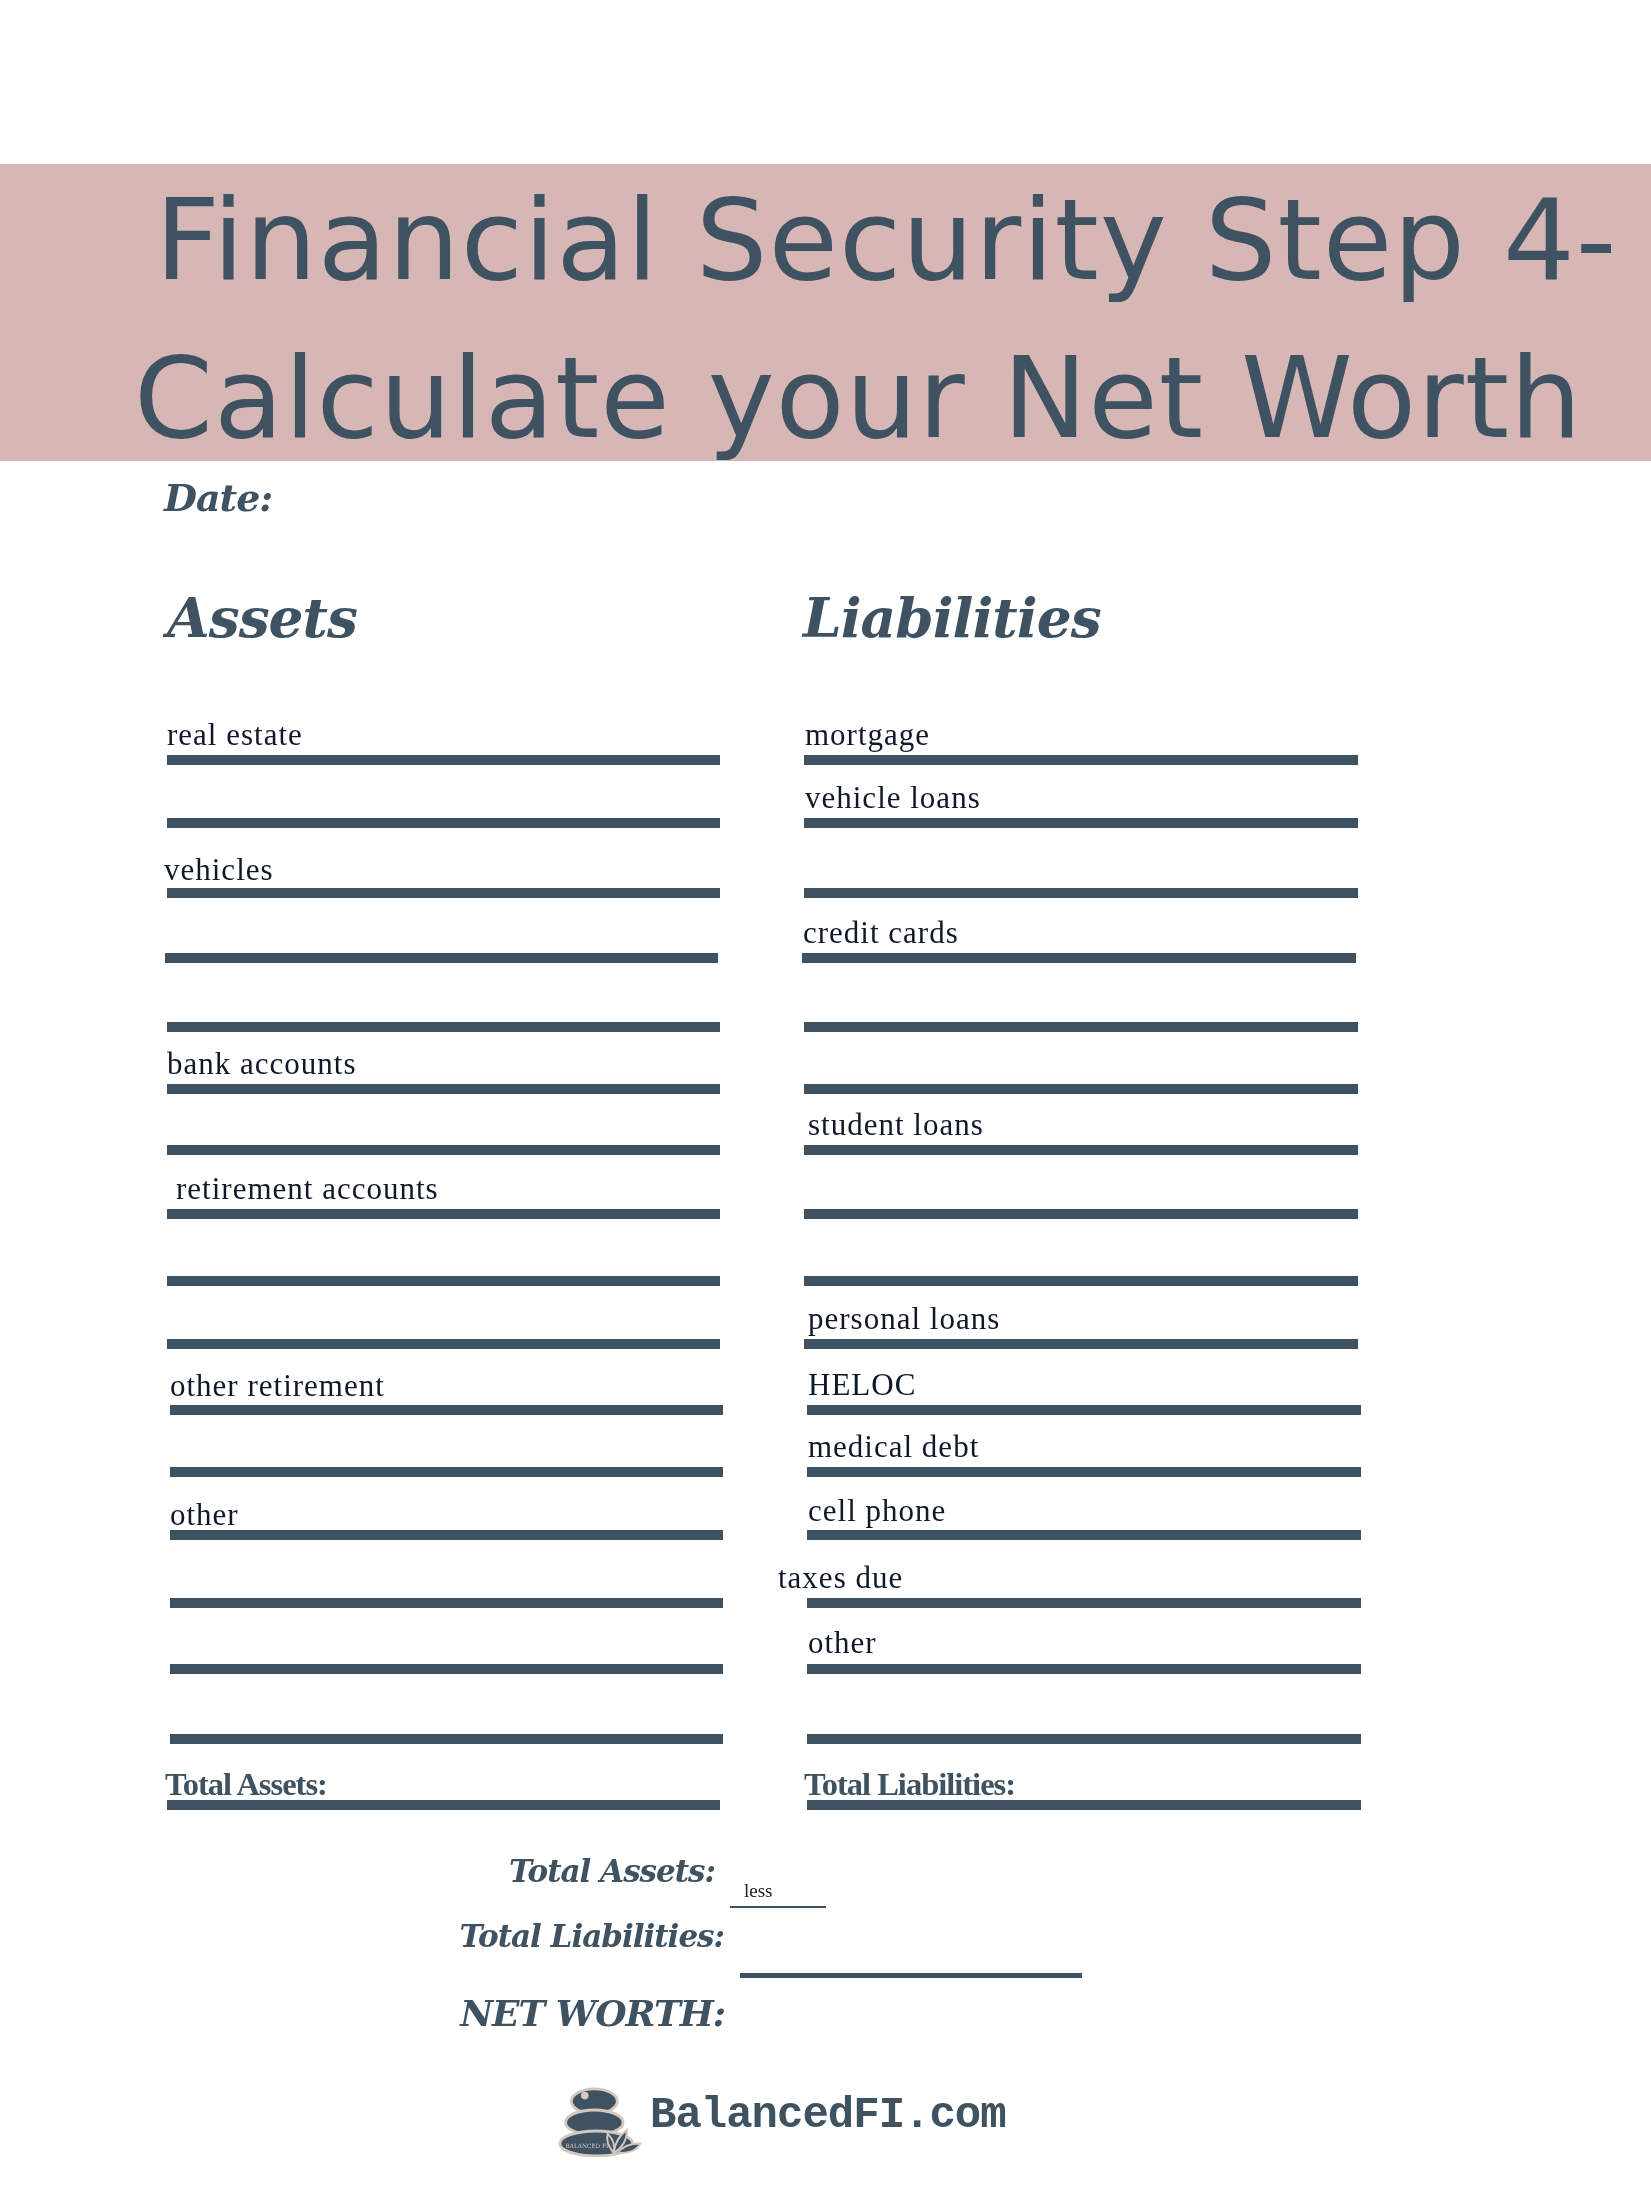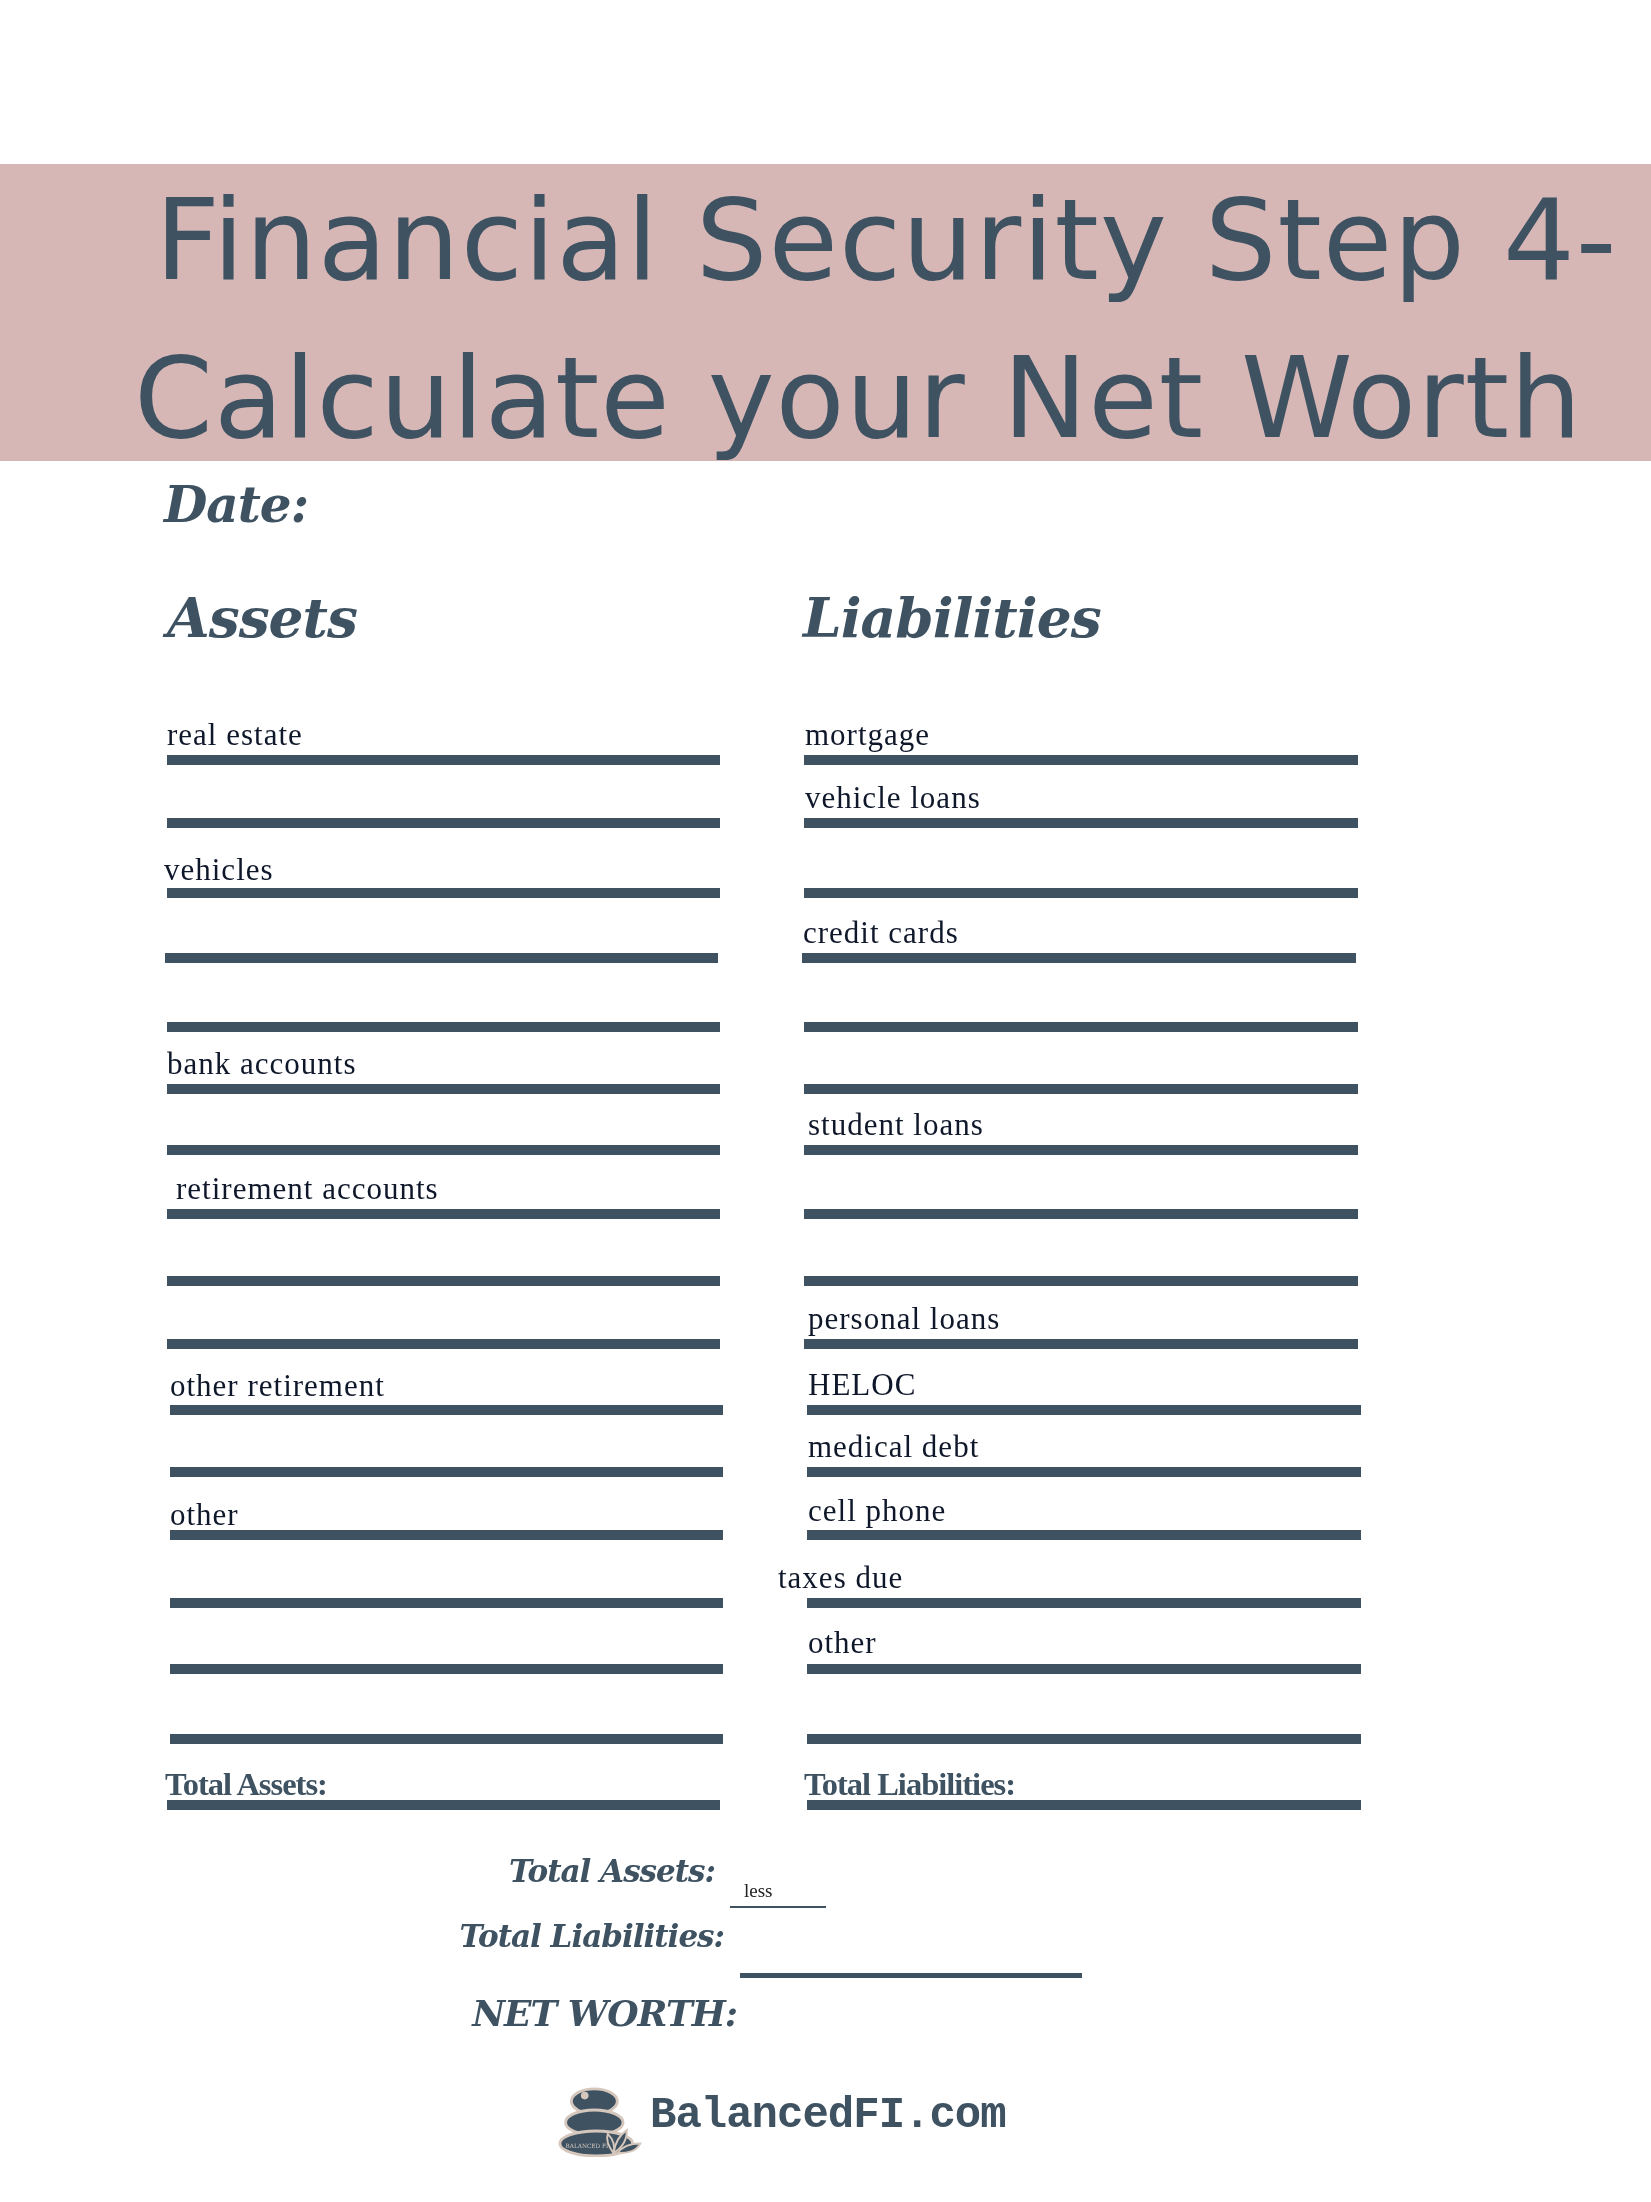--- a/index.html
+++ b/index.html
@@ -1,21 +1,21 @@
 <!DOCTYPE html>
 <html><head>
 <meta charset="utf-8">
 <style>
   html,body{margin:0;padding:0;background:#ffffff;}
   body{width:1652px;height:2202px;position:relative;overflow:hidden;font-family:"DejaVu Serif",serif;color:#3e5262;}
   .band{position:absolute;left:0;top:164px;width:1652px;height:297px;background:#d6b7b5;}
   .title{position:absolute;font-family:"DejaVu Sans",sans-serif;font-weight:normal;color:#3e5262;font-size:113px;letter-spacing:1px;white-space:nowrap;line-height:1;}
   .t1{left:155px;top:184px;}
   .t2{left:134px;top:342px;}
-  .date{position:absolute;left:164px;top:475px;font-style:italic;font-weight:bold;font-size:50px;font-family:"DejaVu Serif",serif;letter-spacing:-1px;}
+  .date{position:absolute;left:164px;top:475px;font-style:italic;font-weight:bold;font-size:38px;font-family:"DejaVu Serif",serif;letter-spacing:-1px;}
   .colhead{position:absolute;font-style:italic;font-weight:bold;font-size:55px;top:585px;letter-spacing:-1px;}
   .line{position:absolute;height:9.6px;background:#3e5262;}
   .lbl{position:absolute;font-family:"Liberation Serif",serif;font-size:31px;color:#0f172a;white-space:nowrap;letter-spacing:1px;}
   .total{position:absolute;font-family:"Liberation Serif",serif;font-weight:bold;font-size:32.5px;white-space:nowrap;letter-spacing:-1px;}
   .sum{position:absolute;font-family:"DejaVu Serif",serif;font-style:italic;font-weight:bold;font-size:31px;white-space:nowrap;text-align:right;letter-spacing:-1px;}
   .less{position:absolute;left:744px;top:1880px;font-family:"Liberation Serif",serif;font-size:19px;color:#222;}
   .logo{position:absolute;left:556px;top:2084px;}
   .brand{position:absolute;left:650px;top:2090px;font-family:Liberation Mono, monospace;font-weight:bold;font-size:44px;letter-spacing:-1px;}
 </style>
 </head>
@@ -87,21 +87,21 @@
 <div class="line" style="left:807px;width:554px;top:1734px;"></div>
 
 <div class="total" style="left:804px;top:1766px;">Total Liabilities:</div>
 <div class="line" style="left:807px;width:554px;top:1800px;"></div>
 
 <div class="sum" style="left:497px;width:218px;top:1853px;">Total Assets:</div>
 <div class="less">less</div>
 <div class="line" style="left:730px;width:96px;top:1906px;height:1.9px;"></div>
 <div class="sum" style="left:449px;width:275px;top:1918px;">Total Liabilities:</div>
 <div class="line" style="left:740px;width:342px;top:1973px;height:4.8px;"></div>
-<div class="sum" style="left:459px;width:266px;top:1992px;font-size:36px;margin-left:12px;">NET WORTH:</div>
+<div class="sum" style="left:459px;width:266px;top:1992px;font-size:36px;">NET WORTH:</div>
 
 <div class="logo">
   <svg width="92" height="73" viewBox="0 0 96 76">
     <ellipse cx="40" cy="18" rx="24" ry="13" fill="#3e5262" stroke="#d6c7bd" stroke-width="3"></ellipse>
     <circle cx="30" cy="12" r="4" fill="#d6c7bd"></circle>
     <ellipse cx="40" cy="40" rx="30" ry="13" fill="#3e5262" stroke="#d6c7bd" stroke-width="3"></ellipse>
     <ellipse cx="42" cy="62" rx="38" ry="13" fill="#3e5262" stroke="#d6c7bd" stroke-width="3"></ellipse>
     <text x="10" y="67" font-size="6" fill="#d6c7bd" font-family="DejaVu Serif, serif">BALANCED FI</text>
     <path d="M60 72 C62 58 68 52 74 48 C74 58 70 66 60 72Z" fill="#3e5262" stroke="#d6c7bd" stroke-width="2"></path>
     <path d="M64 72 C70 64 78 62 88 62 C84 70 76 72 64 72Z" fill="#3e5262" stroke="#d6c7bd" stroke-width="2"></path>

